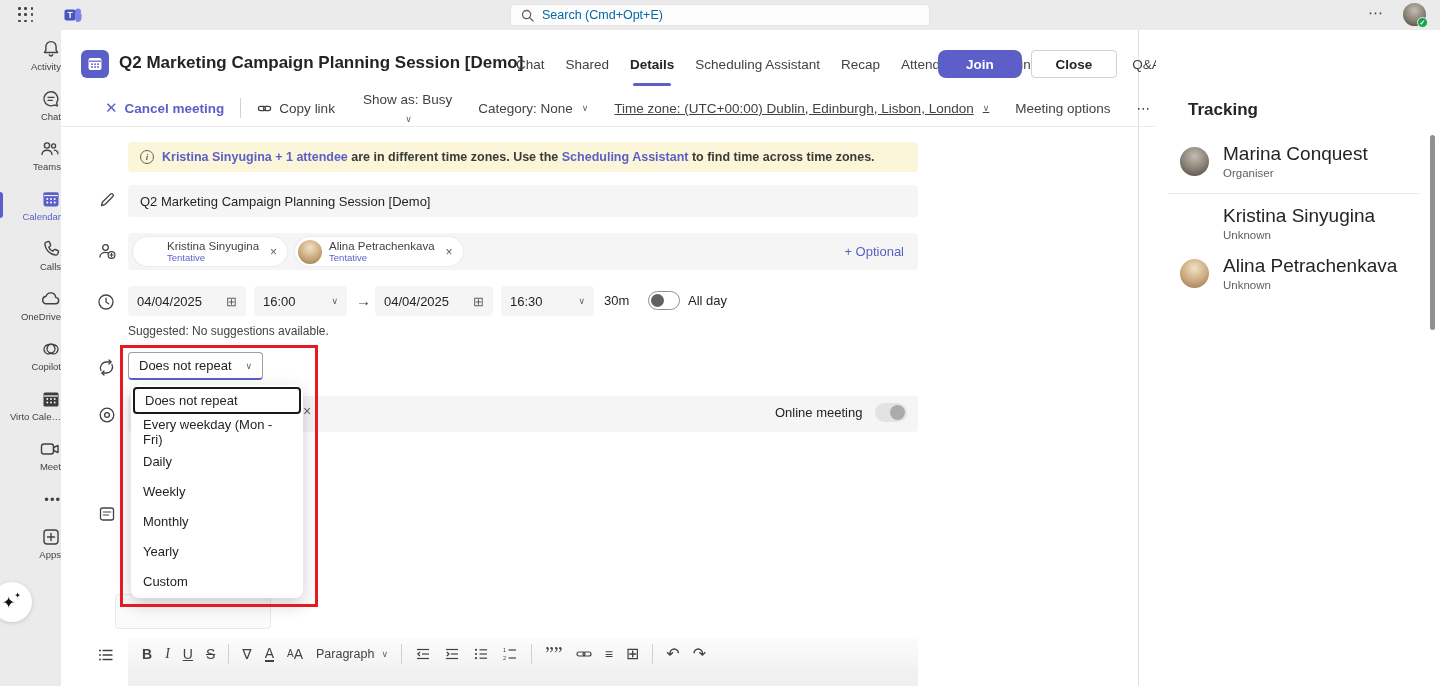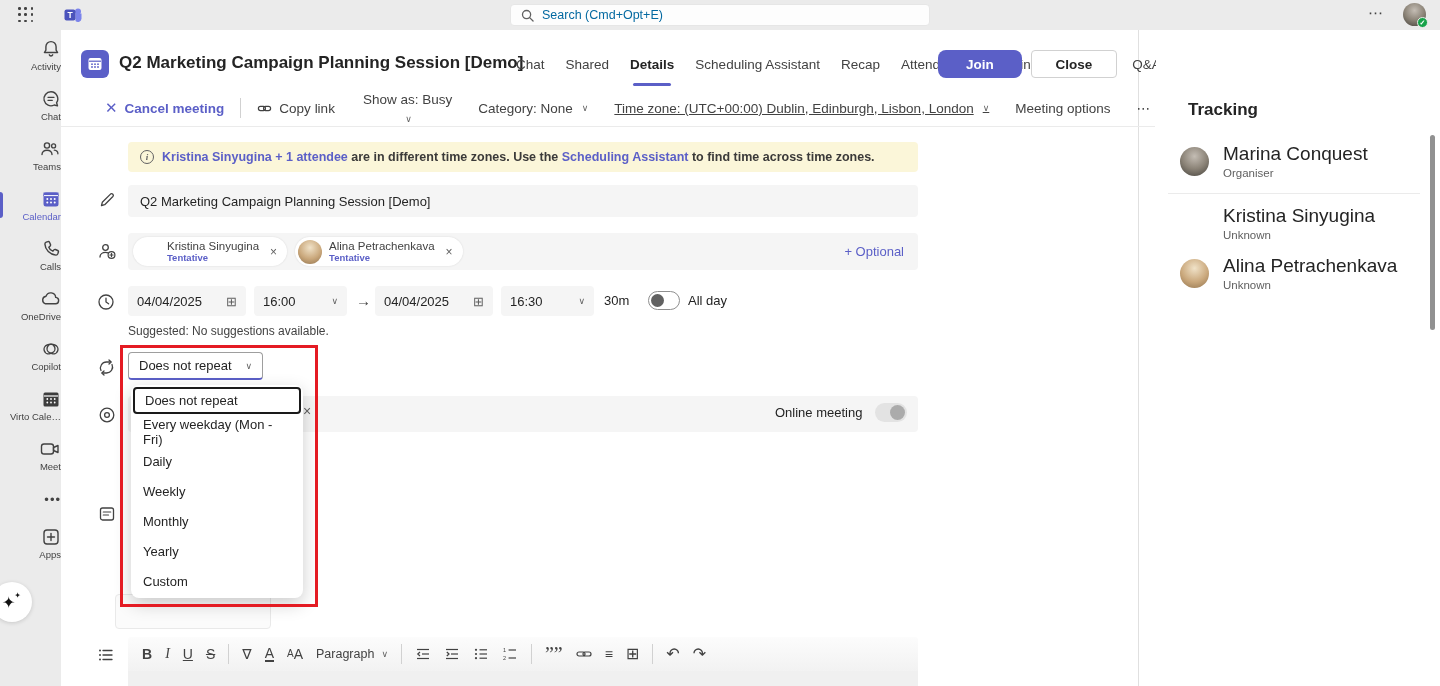--- a/index.html
+++ b/index.html
@@ -80,21 +80,21 @@
 
   #title-field { left:67px; top:155px; width:790px; height:32px; display:flex; align-items:center;
                  padding:0 12px; font-size:13px; color:#242424; }
 
   #attendee-field { left:67px; top:203px; width:790px; height:37px; display:flex; align-items:center;
                     padding:0 12px 0 5px; gap:8px; }
   .chip { background:#fff; border-radius:16px; height:29px; display:flex; align-items:center;
           padding:2px 10px 2px 3px; gap:7px; box-shadow:0 0 2px rgba(0,0,0,.12); cursor:pointer;}
   .chip .av { width:24px; height:24px; border-radius:50%; flex:none; }
   .chip .nm { font-size:11.5px; color:#424242; line-height:12px; }
-  .chip .st { font-size:9.5px; color:#5b5fc7; font-weight:bold; line-height:11px; }
+  .chip .st { font-size:9.5px; color:#5b5fc7; font-weight:normal; line-height:11px; }
   .chip .x { color:#616161; font-size:12px; margin-left:4px; cursor:pointer; }
   #optional-link { position:absolute; right:14px; color:#5b5fc7; font-size:13px; cursor:pointer; }
 
   .dt-field { position:absolute; background:#f5f5f5; border-radius:4px; height:30px; display:flex;
               align-items:center; justify-content:space-between; padding:0 9px; font-size:13px; color:#242424; cursor:pointer;}
   .cal-glyph { color:#616161; font-size:13px; }
   #arrow-right { position:absolute; left:295px; top:262px; font-size:15px; color:#424242; }
   #dur-label { position:absolute; left:543px; top:263px; font-size:13px; }
   .toggle { border-radius:10px; width:32px; height:19px; position:absolute; cursor:pointer; }
   #allday-toggle { left:587px; top:261px; background:#fff; border:1px solid #8f8f8f; }

